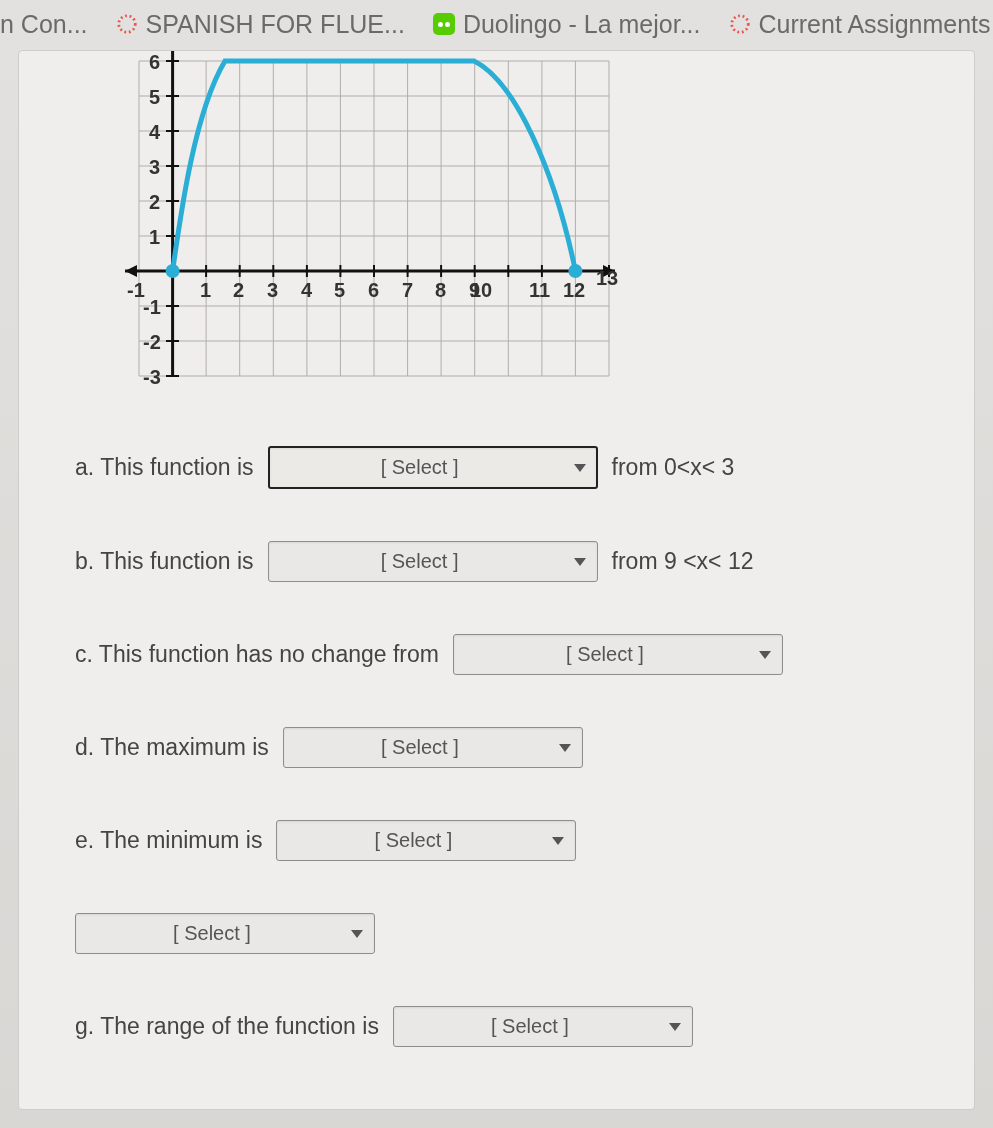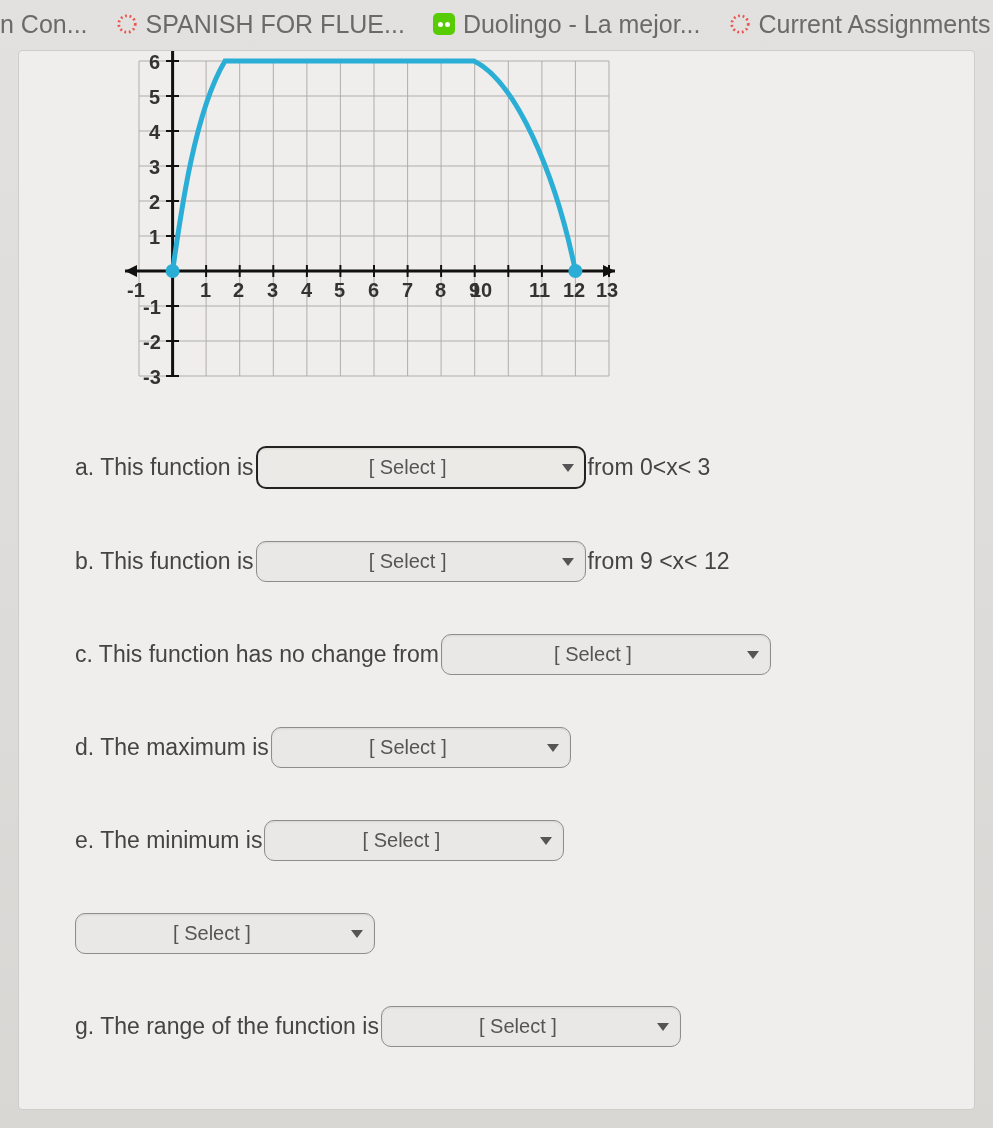--- a/index.html
+++ b/index.html
@@ -14,23 +14,23 @@
   .canvas-ico svg{width:22px;height:22px}
   .edge-ico{width:22px;height:18px;background:linear-gradient(135deg,#e8544e,#fbd06c);border-radius:3px}
   
   .card{margin:2px 18px 0 18px;background:#efeeec;border:1px solid #cfcdc9;border-radius:4px;padding:0 26px 40px 26px;height:1060px;box-sizing:border-box;position:relative}
   
   .graph-wrap{position:relative;width:540px;height:345px;margin-top:0}
   .graph{position:absolute;left:30px;top:0;width:510px;height:345px}
   .tick-lbl{position:absolute;font-size:20px;color:#333;font-weight:600}
   
   .questions{margin-top:50px;padding-left:30px;font-size:23px;color:#444}
-  .qrow{display:flex;align-items:center;gap:2px;margin-bottom:52px}
+  .qrow{display:flex;align-items:center;gap:14px;margin-bottom:52px}
   .qrow .lead{white-space:nowrap}
-  .sel{appearance:none;-webkit-appearance:none;background:#e9e8e6;border:1px solid #8f8d88;border-radius:10px;padding:8px 40px 8px 14px;font-size:20px;color:#555;min-width:300px;position:relative;cursor:pointer;box-shadow:inset 0 1px 2px rgba(0,0,0,.08)}
+  .sel{appearance:none;-webkit-appearance:none;background:#e9e8e6;border:1px solid #8f8d88;border-radius:3px;padding:8px 40px 8px 14px;font-size:20px;color:#555;min-width:300px;position:relative;cursor:pointer;box-shadow:inset 0 1px 2px rgba(0,0,0,.08)}
   .sel.small{min-width:300px}
   .sel.med{min-width:330px}
   .sel.highlighted{border:2.5px solid #222;background:#eceae7}
   .sel-wrap{position:relative;display:inline-block}
   .sel-wrap:after{content:"";position:absolute;right:12px;top:50%;width:0;height:0;border-left:6px solid transparent;border-right:6px solid transparent;border-top:8px solid #555;transform:translateY(-50%);pointer-events:none}
   .after-text{white-space:nowrap}
 </style>
 </head>
 <body>
 
@@ -162,21 +162,21 @@
         <div class="tick-lbl" style="left:192px;top:228px">3</div>
         <div class="tick-lbl" style="left:226px;top:228px">4</div>
         <div class="tick-lbl" style="left:259px;top:228px">5</div>
         <div class="tick-lbl" style="left:293px;top:228px">6</div>
         <div class="tick-lbl" style="left:327px;top:228px">7</div>
         <div class="tick-lbl" style="left:360px;top:228px">8</div>
         <div class="tick-lbl" style="left:394px;top:228px">9</div>
         <div class="tick-lbl" style="left:395px;top:228px">10</div>
         <div class="tick-lbl" style="left:454px;top:228px">11</div>
         <div class="tick-lbl" style="left:488px;top:228px">12</div>
-        <div class="tick-lbl" style="left:521px;top:228px">13</div>
+        <div class="tick-lbl" style="left:521px;top:216px">13</div>
       </div>
     </div>
 
     <div class="questions">
 
       <div class="qrow">
         <span class="lead">a. This function is</span>
         <span class="sel-wrap">
           <button class="sel highlighted med">[ Select ]</button>
         </span>

